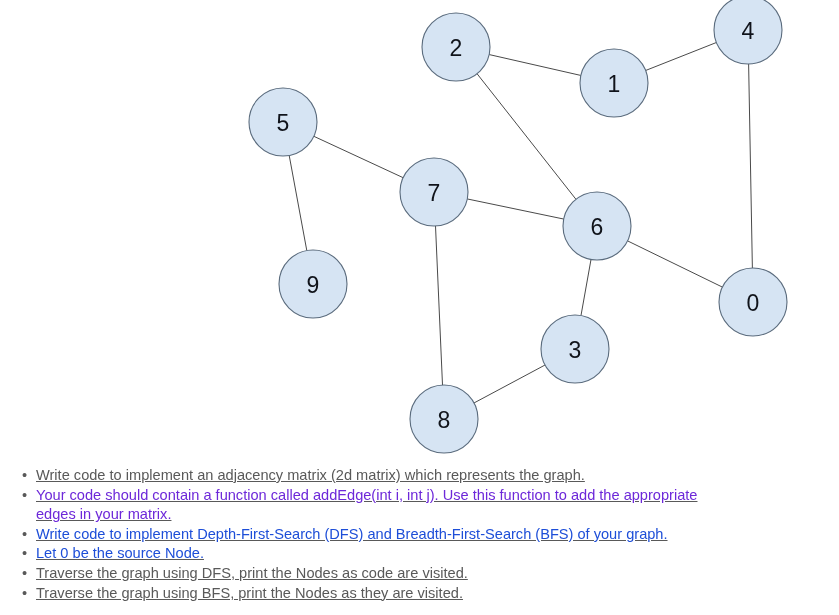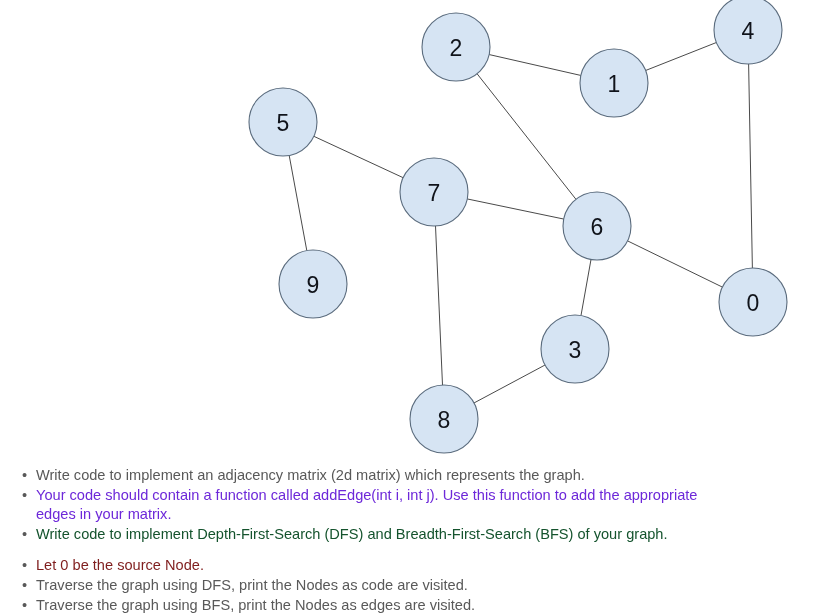--- a/index.html
+++ b/index.html
@@ -48,20 +48,21 @@
     font-size: 23px;
     fill: #10131a;
     text-anchor: middle;
     dominant-baseline: central;
   }
   #instructions {
     position: absolute;
     left: 0;
     top: 466px;
     width: 739px;
+    text-decoration: underline;
   }
   ul.bullet-list {
     margin: 0;
     padding: 0 0 0 36px;
     list-style: none;
   }
   ul.bullet-list li {
     position: relative;
     font-size: 14.6px;
     line-height: 19.6px;
@@ -156,20 +157,20 @@
             <text x="313" y="285" class="graph-node-label" fill="#10131a">9</text>
           </g>
         </g>
     </svg>
   </div>
 
   <div id="instructions">
     <ul class="bullet-list" id="instruction-list">
         <li style="color: rgb(89, 89, 89);">Write code to implement an adjacency matrix (2d matrix) which represents the graph.</li>
         <li style="color: #6d28d9;">Your code should contain a function called addEdge(int i, int j). Use this function to add the appropriate edges in your matrix.</li>
-        <li style="color: #14532d;">Write code to implement Depth-First-Search (DFS) and Breadth-First-Search (BFS) of your graph.</li>
-        <li style="color: #7f1d1d; margin-top: 12px;">Let 0 be the source Node.</li>
+        <li style="color: #1d4ed8;">Write code to implement Depth-First-Search (DFS) and Breadth-First-Search (BFS) of your graph.</li>
+        <li style="color: #1d4ed8;">Let 0 be the source Node.</li>
         <li style="color: rgb(89, 89, 89);">Traverse the graph using DFS, print the Nodes as code are visited.</li>
-        <li style="color: rgb(89, 89, 89);">Traverse the graph using BFS, print the Nodes as edges are visited.</li>
+        <li style="color: rgb(89, 89, 89);">Traverse the graph using BFS, print the Nodes as they are visited.</li>
       </ul>
   </div>
 
 </div>
 
 </body></html>

